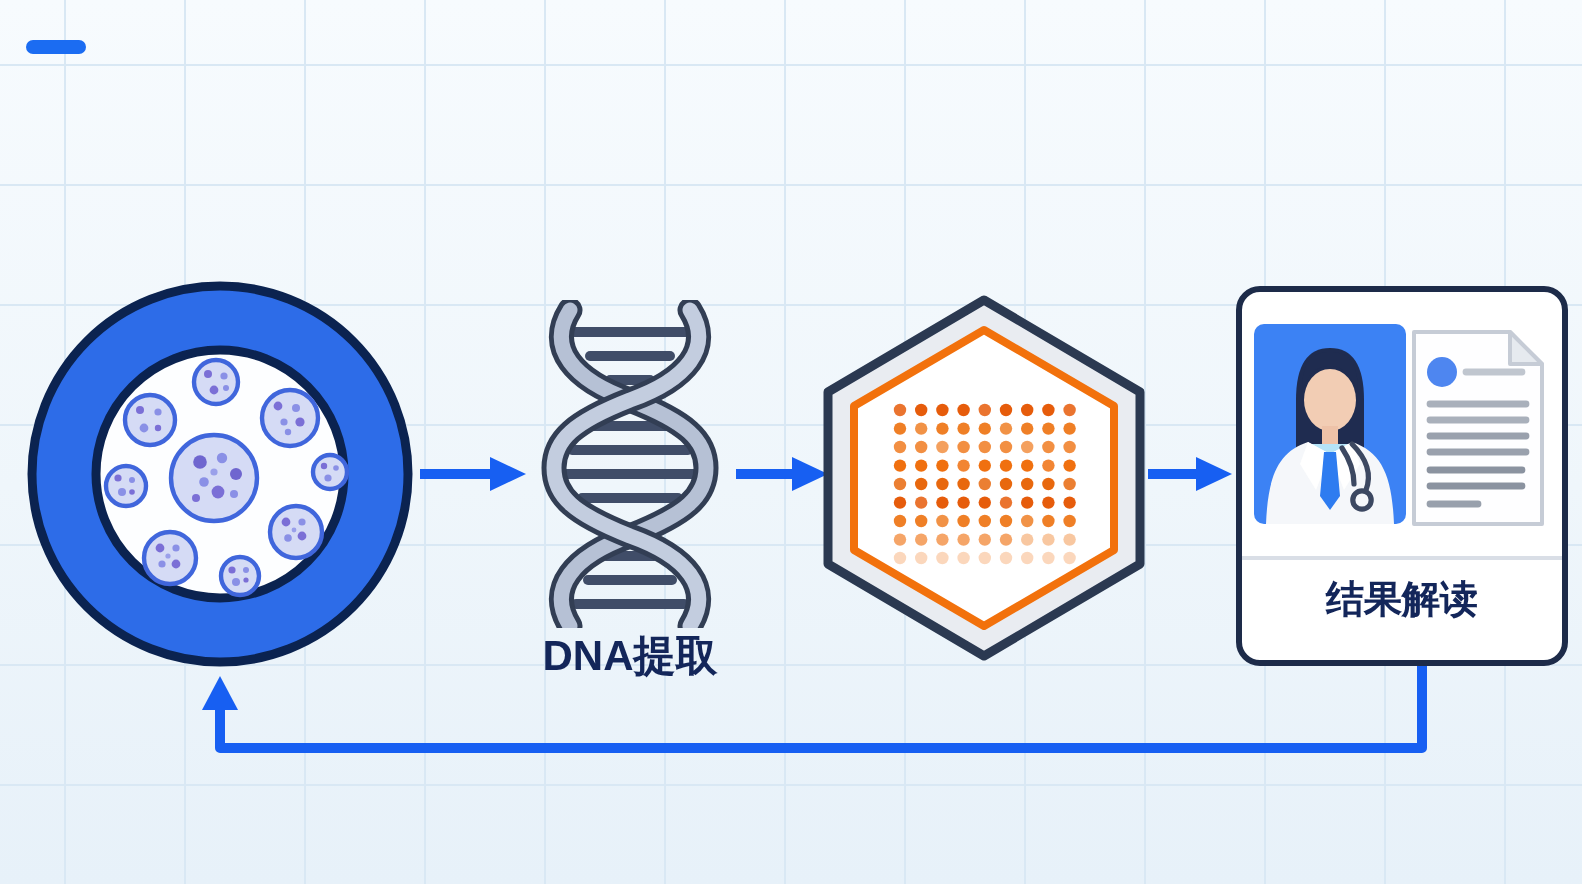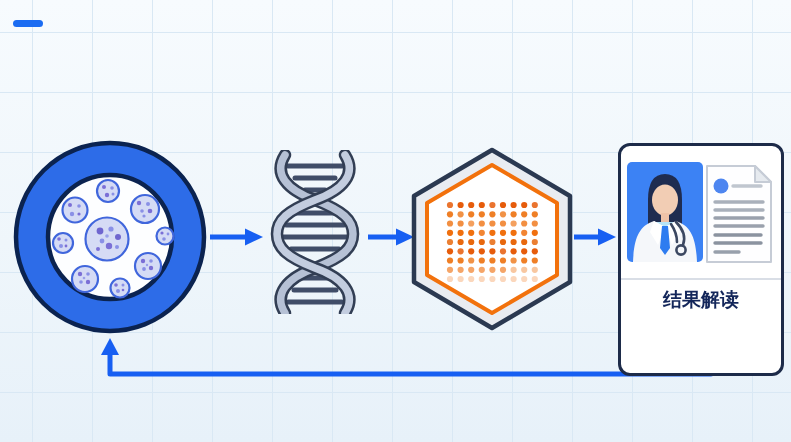--- a/index.html
+++ b/index.html
@@ -24,21 +24,21 @@
     white-space:nowrap;
   }
   .node{position:absolute;}
   .overlay{position:absolute;left:0;top:0;pointer-events:none;}
   .step-label{
     position:absolute;left:258px;top:314px;width:114px;
     text-align:center;font-size:21px;font-weight:bold;color:#13265a;
     white-space:nowrap;
   }
   .result-card{
-    position:absolute;left:618px;top:143px;width:166px;height:233px;
+    position:absolute;left:618px;top:143px;width:166px;height:190px;
     box-sizing:border-box;background:#ffffff;
     border:3px solid #1d2b49;border-radius:12px;
   }
   .card-illustration{position:absolute;left:6px;top:16px;}
   .card-divider{
     position:absolute;left:0;right:0;top:132px;height:2px;background:#d9dee6;
   }
   .card-label{
     position:absolute;left:0;right:0;top:141px;
     text-align:center;font-size:19px;font-weight:bold;color:#13265a;
@@ -144,20 +144,21 @@
       <line x1="31" y1="140" x2="73" y2="140"></line>
       <line x1="25" y1="152" x2="79" y2="152"></line>
     </g>
     <g fill="none" stroke-linecap="round">
       <path d="M 22,5 C 10,24 24,40 52,50 C 80,61 90,70 90,84 C 90,98 80,107 52,118 C 24,128 10,144 22,163" stroke="#323e54" stroke-width="12.5"></path>
       <path d="M 22,5 C 10,24 24,40 52,50 C 80,61 90,70 90,84 C 90,98 80,107 52,118 C 24,128 10,144 22,163" stroke="#b6c1d5" stroke-width="7.5"></path>
       <path d="M 82,5 C 94,24 80,40 52,50 C 24,61 14,70 14,84 C 14,98 24,107 52,118 C 80,128 94,144 82,163" stroke="#323e54" stroke-width="12.5"></path>
       <path d="M 82,5 C 94,24 80,40 52,50 C 24,61 14,70 14,84 C 14,98 24,107 52,118 C 80,128 94,144 82,163" stroke="#c3cddf" stroke-width="7.5"></path>
     </g>
   </svg>
+  <div class="step-label">DNA提取</div>
 
   <svg class="node" style="left:406px;top:144px;" width="172" height="190" viewBox="0 0 172 190">
     <polygon points="86,6 164,52 164,138 86,184 8,138 8,52" fill="#e9ecf1" stroke="#2b3951" stroke-width="4.5" stroke-linejoin="round"></polygon>
     <polygon points="86,21 151,59 151,131 86,169 21,131 21,59" fill="#ffffff" stroke="#f2710c" stroke-width="4" stroke-linejoin="round"></polygon>
     <g>
         <circle cx="44.0" cy="61.0" r="3.1" fill="#e65c0b" opacity="0.85"></circle>
         <circle cx="54.6" cy="61.0" r="3.1" fill="#e65c0b" opacity="1"></circle>
         <circle cx="65.2" cy="61.0" r="3.1" fill="#e65c0b" opacity="1"></circle>
         <circle cx="75.8" cy="61.0" r="3.1" fill="#e65c0b" opacity="1"></circle>
         <circle cx="86.4" cy="61.0" r="3.1" fill="#e65c0b" opacity="0.85"></circle>

